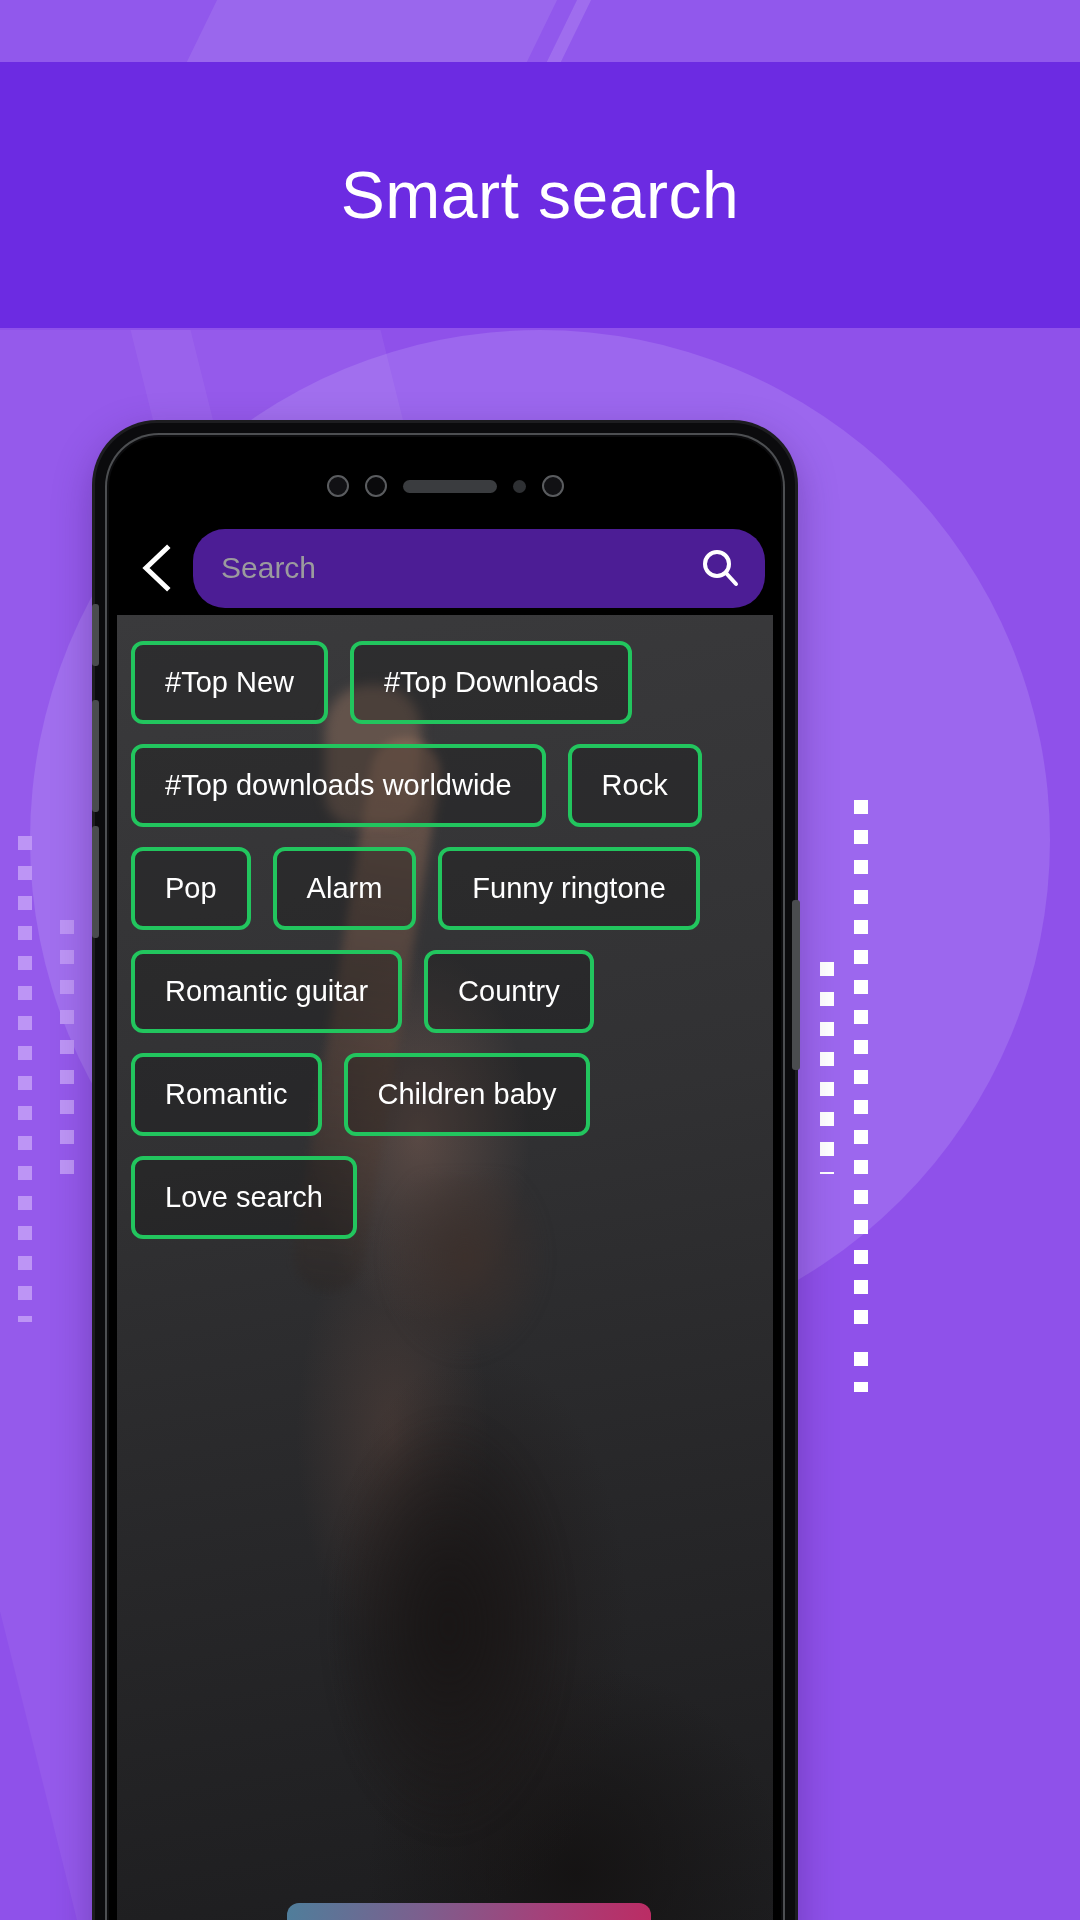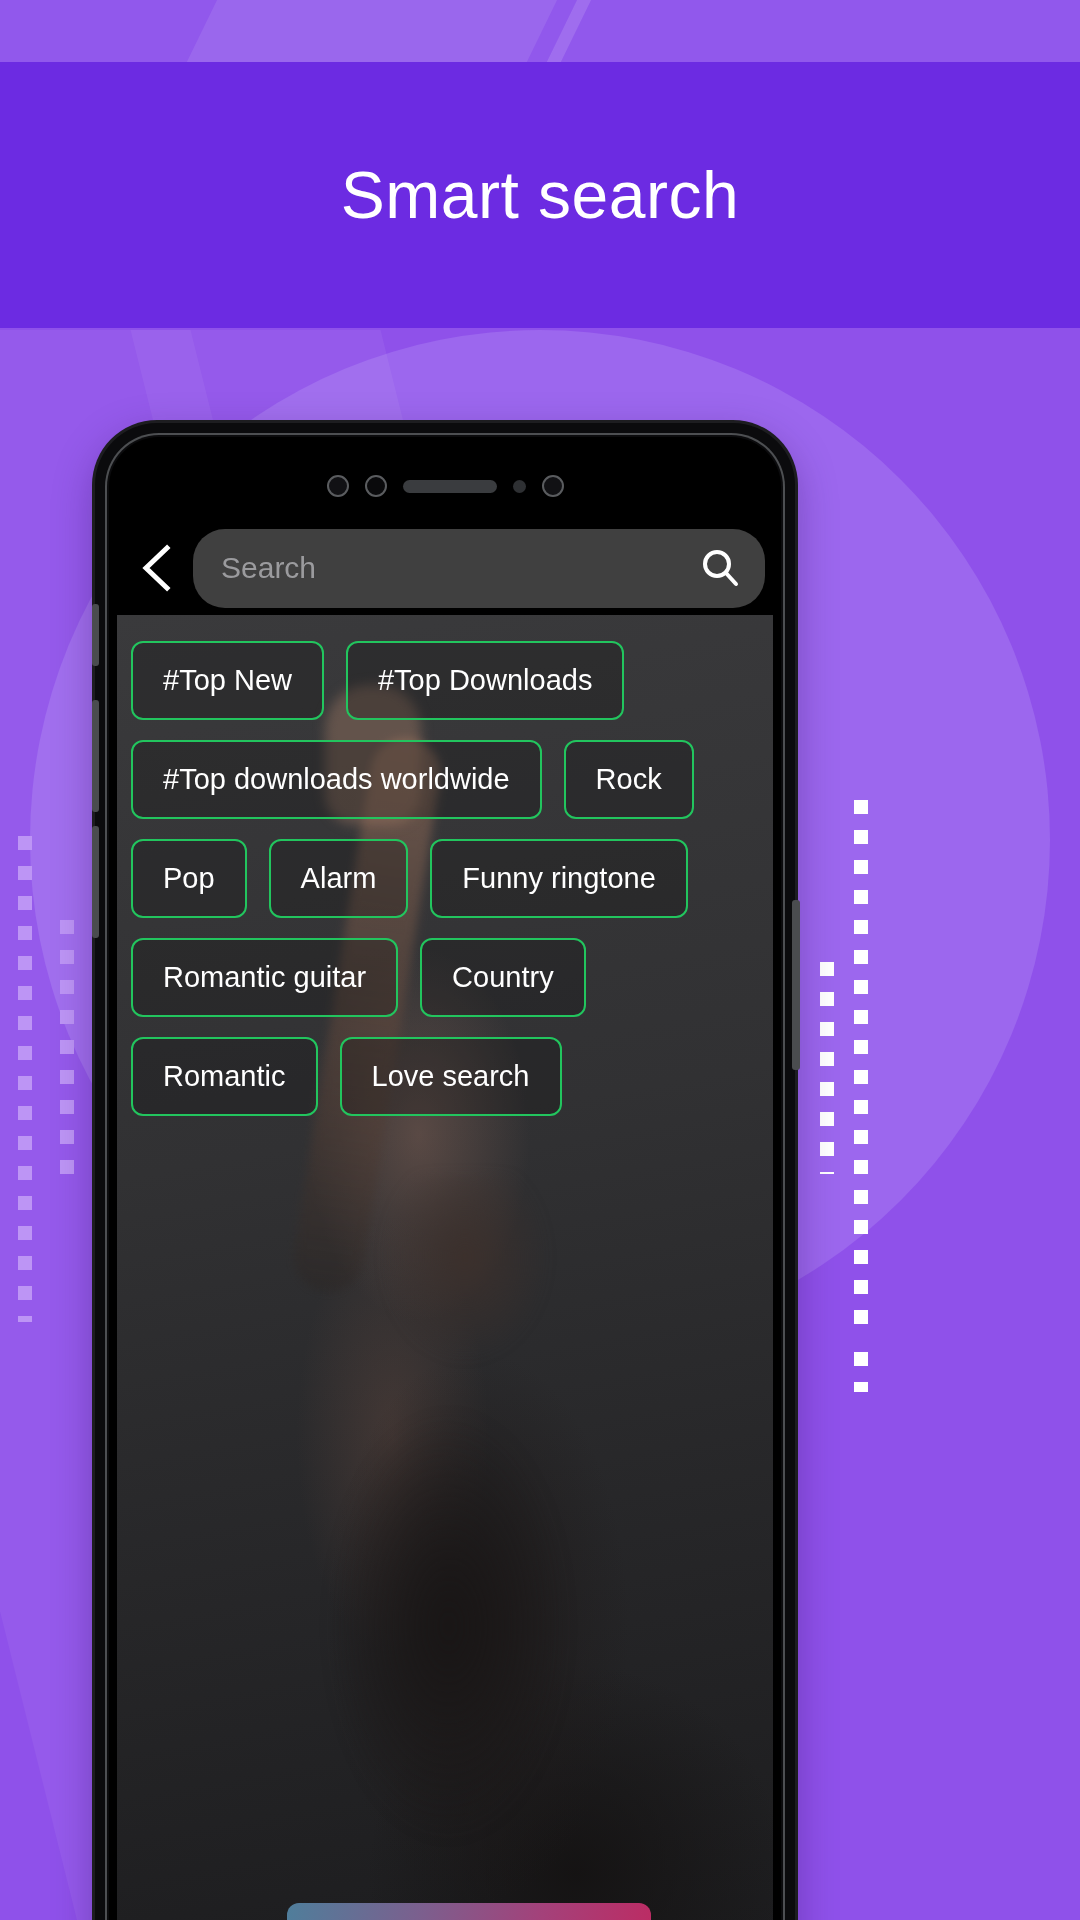--- a/index.html
+++ b/index.html
@@ -181,21 +181,21 @@
     display: flex;
     align-items: center;
     justify-content: center;
     flex: 0 0 auto;
   }
   #search-field {
     flex: 1 1 auto;
     height: 79px;
     margin-left: 6px;
     border-radius: 32px;
-    background: #404040;
+    background: #4c1d95;
     display: flex;
     align-items: center;
     padding: 0 22px 0 28px;
     box-sizing: border-box;
   }
   #search-placeholder {
     flex: 1 1 auto;
     color: #9b9b9e;
     font-size: 30px;
   }
@@ -264,21 +264,21 @@
     left: 0; top: 0;
     width: 656px;
     padding: 26px 14px 0 14px;
     box-sizing: border-box;
     display: flex;
     flex-wrap: wrap;
     align-content: flex-start;
     gap: 20px 22px;
   }
   .chip {
-    border: 2px solid #22c55e;
+    border: 4px solid #22c55e;
     border-radius: 12px;
     color: #FFFFFF;
     font-size: 29px;
     line-height: 1;
     padding: 23px 30px;
     background: rgba(20,20,20,0.30);
     white-space: nowrap;
     box-sizing: border-box;
   }
 
@@ -372,20 +372,21 @@
         <div class="chip">#Top New</div>
         <div class="chip">#Top Downloads</div>
         <div class="chip">#Top downloads worldwide</div>
         <div class="chip">Rock</div>
         <div class="chip">Pop</div>
         <div class="chip">Alarm</div>
         <div class="chip">Funny ringtone</div>
         <div class="chip">Romantic guitar</div>
         <div class="chip">Country</div>
         <div class="chip">Romantic</div>
+        <div class="chip">Children baby</div>
         <div class="chip">Love search</div>
       </div>
 
       <div id="request-button">
 
         <span id="request-label">Request new ringtone</span>
       </div>
     </div>
   </div>
 

